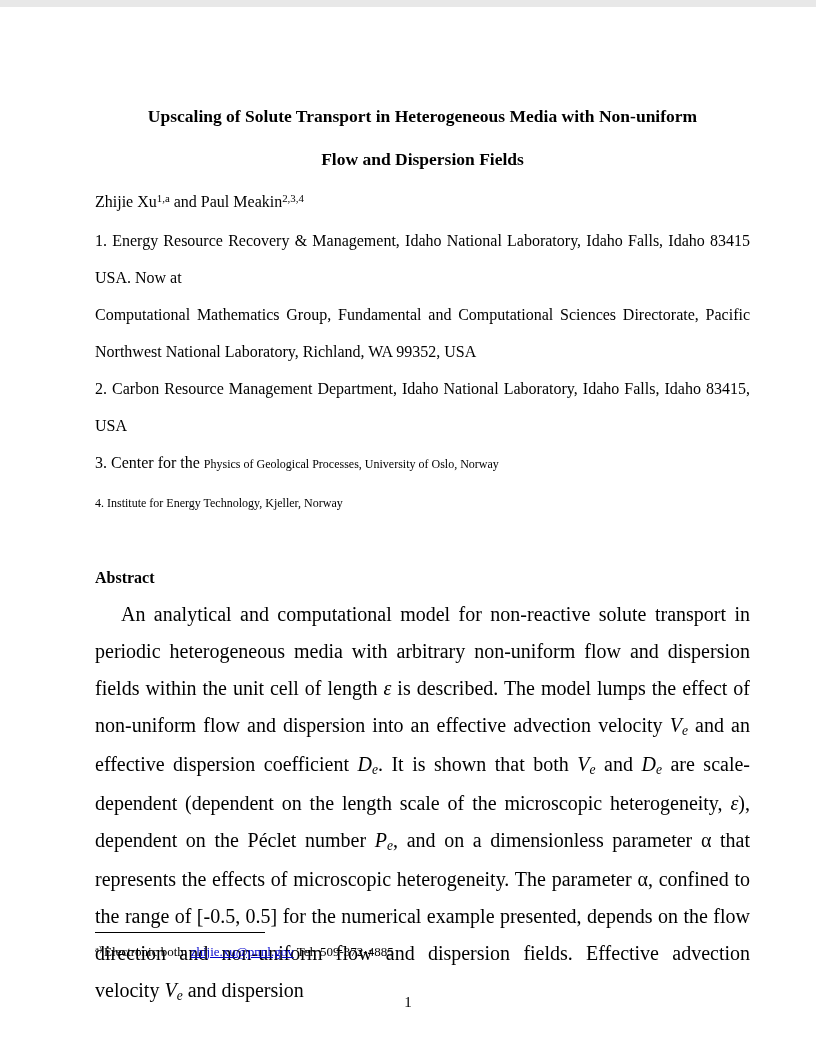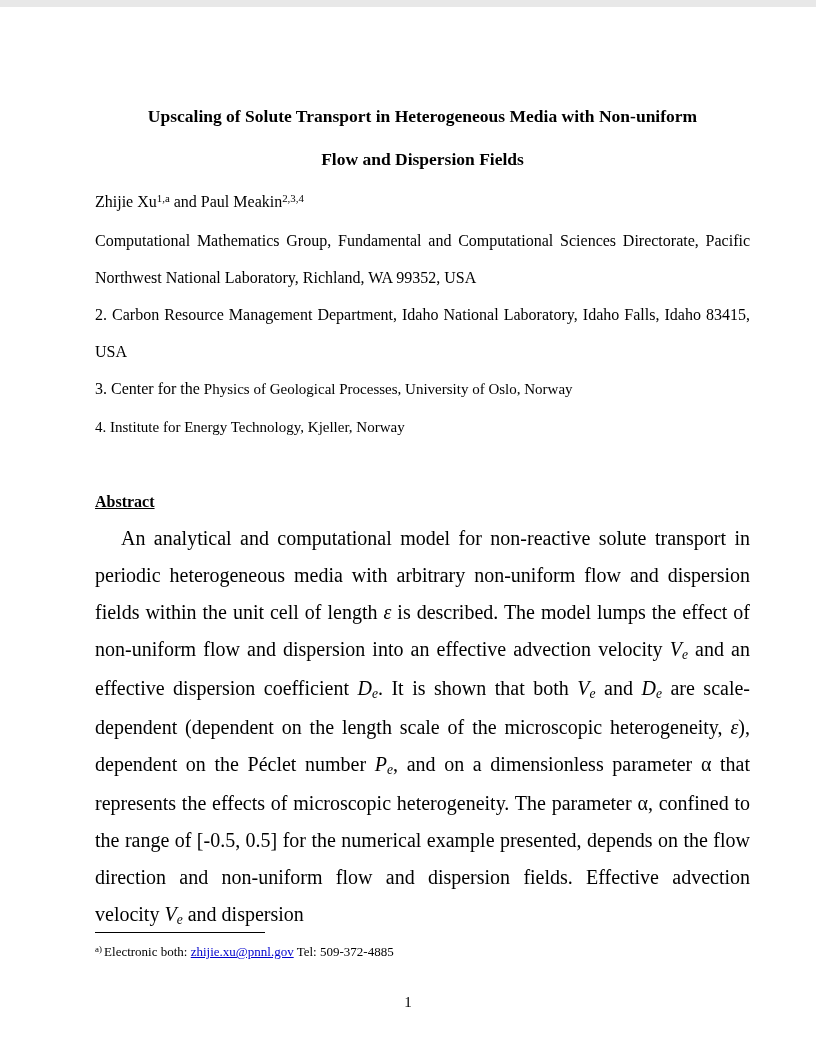--- a/index.html
+++ b/index.html
@@ -35,21 +35,20 @@
     font-size: 16px;
     line-height: 37px;
     margin: 0;
     text-align: justify;
   }
   .abstract-heading {
     font-size: 16px;
     font-weight: bold;
     line-height: 37px;
     margin: 37px 0 0 0;
-    text-decoration: underline;
   }
   .abstract-body {
     font-size: 20px;
     line-height: 37px;
     margin: 0;
     text-align: justify;
     text-indent: 26px;
   }
   .run-i { font-style: italic; }
   .run-isub {
@@ -58,21 +57,21 @@
     vertical-align: baseline;
     position: relative;
     top: 0.25em;
   }
   .run-sup {
     font-size: 0.68em;
     vertical-align: baseline;
     position: relative;
     top: -0.45em;
   }
-  .run-small { font-size: 15px; }
+  .run-small { font-size: 12px; }
   .run-link {
     color: #0000cc;
     text-decoration: underline;
     text-align: center;
   }
   .footnote-area {
     position: absolute;
     left: 95px;
     right: 95px;
     top: 925px;
@@ -101,20 +100,21 @@
 
 <div class="page">
 
   <h1 class="title">
     <div>Upscaling of Solute Transport in Heterogeneous Media with Non-uniform</div>
     <div>Flow and Dispersion Fields</div>
   </h1>
 
   <div class="authors"><span>Zhijie Xu</span><span class="run-sup">1,a</span><span> and Paul Meakin</span><span class="run-sup">2,3,4</span></div>
 
+  <p class="para"><span>1. Energy Resource Recovery &amp; Management, Idaho National Laboratory, Idaho Falls, Idaho 83415 USA. Now at</span></p>
   <p class="para"><span>Computational Mathematics Group, Fundamental and Computational Sciences Directorate, Pacific Northwest National Laboratory, Richland, WA 99352, USA</span></p>
   <p class="para"><span>2. Carbon Resource Management Department, Idaho National Laboratory, Idaho Falls, Idaho 83415, USA</span></p>
   <p class="para"><span>3. Center for the </span><span class="run-small">Physics of Geological Processes, University of Oslo, Norway</span></p>
   <p class="para"><span class="run-small">4. </span><span class="run-small">Institute for Energy Technology, Kjeller, Norway</span></p>
 
   <h2 class="abstract-heading">Abstract</h2>
 
   <p class="abstract-body"><span>An analytical and computational model for non-reactive solute transport in periodic heterogeneous media with arbitrary non-uniform flow and dispersion fields within the unit cell of length </span><span class="run-i">ε</span><span> is described. The model lumps the effect of non-uniform flow and dispersion into an effective advection velocity </span><span class="run-i">V</span><span class="run-isub">e</span><span> and an effective dispersion coefficient </span><span class="run-i">D</span><span class="run-isub">e</span><span>. It is shown that both </span><span class="run-i">V</span><span class="run-isub">e</span><span> and </span><span class="run-i">D</span><span class="run-isub">e</span><span> are scale-dependent (dependent on the length scale of the microscopic heterogeneity, </span><span class="run-i">ε</span><span>), dependent on the Péclet number </span><span class="run-i">P</span><span class="run-isub">e</span><span>, and on a dimensionless parameter α that represents the effects of microscopic heterogeneity. The parameter α, confined to the range of [-0.5, 0.5] for the numerical example presented, depends on the flow direction and non-uniform flow and dispersion fields. Effective advection velocity </span><span class="run-i">V</span><span class="run-isub">e</span><span> and dispersion</span></p>
 
   <div class="footnote-area">

